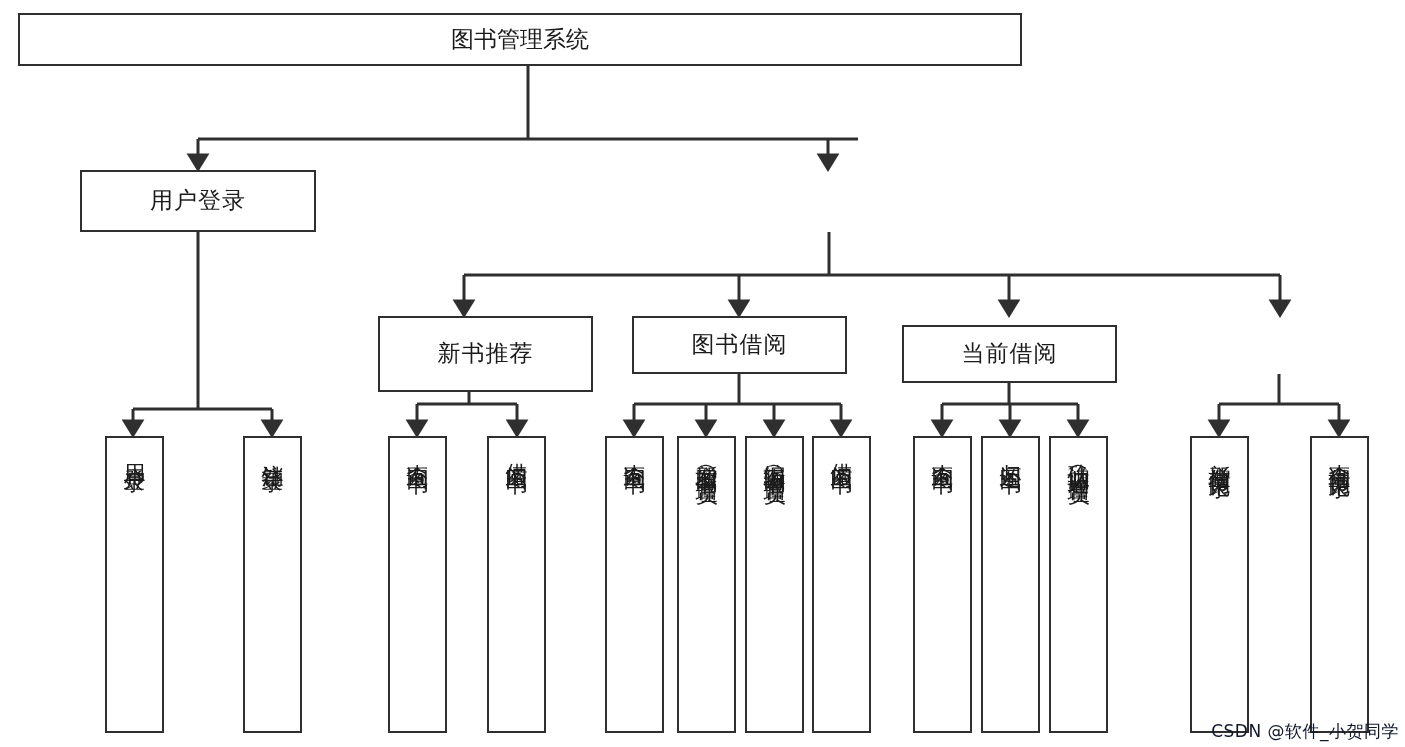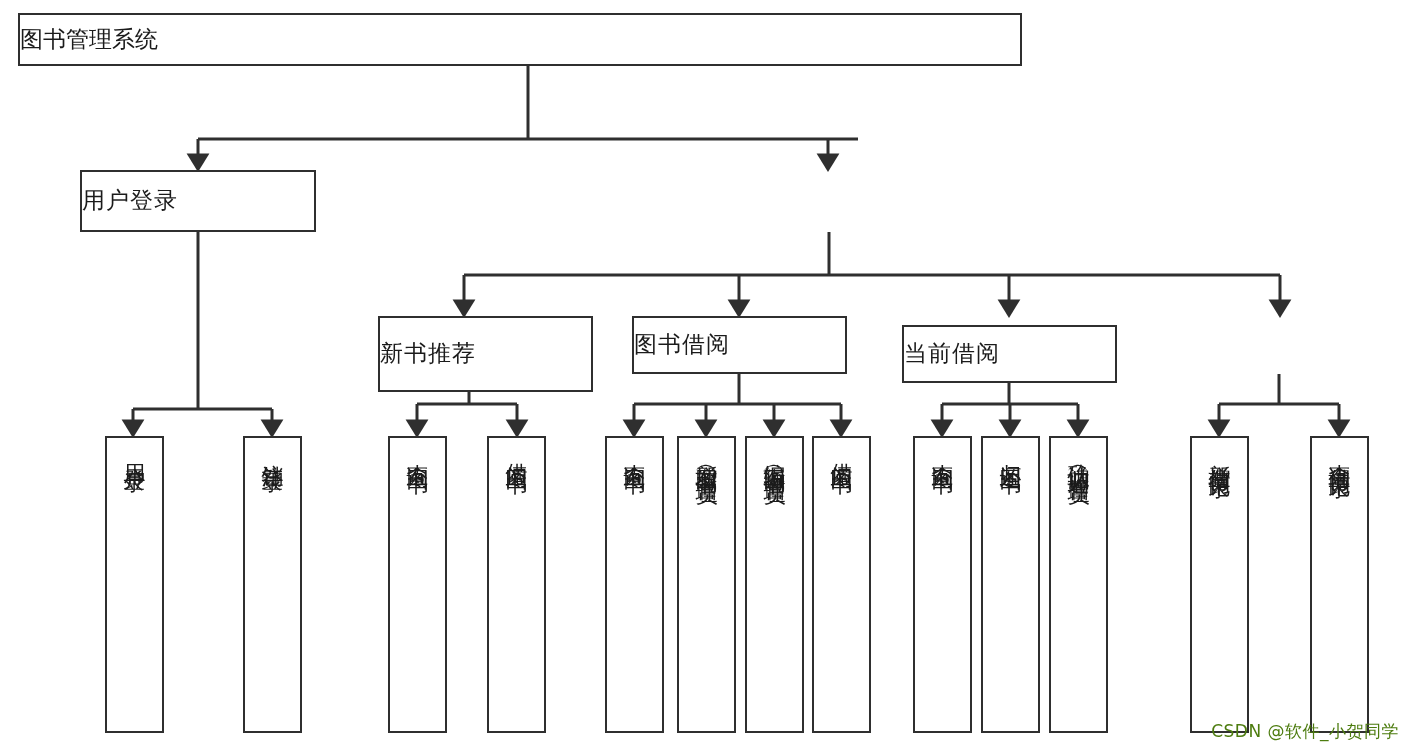--- a/index.html
+++ b/index.html
@@ -26,20 +26,21 @@
     height: 747px;
     pointer-events: none;
   }
   .node {
     position: absolute;
     box-sizing: border-box;
     border: 2.5px solid #2f2f2f;
     background: #ffffff;
     display: flex;
     align-items: center;
+    justify-content: center;
     color: #1b1b1b;
   }
   .node.horiz {
     font-size: 23px;
     letter-spacing: 1px;
     line-height: 1.1;
   }
   .node.root {
     font-size: 23px;
   }
@@ -55,21 +56,21 @@
     line-height: 1.28;
     letter-spacing: 3px;
     white-space: nowrap;
     color: #1b1b1b;
   }
   .watermark {
     position: absolute;
     right: 6px;
     bottom: 4px;
     font-size: 17px;
-    color: #4d7c0f;
+    color: #0f172a;
     letter-spacing: 0.5px;
     white-space: nowrap;
     text-align: right;
   }
 </style>
 </head>
 <body>
 
 <div id="canvas">
 

